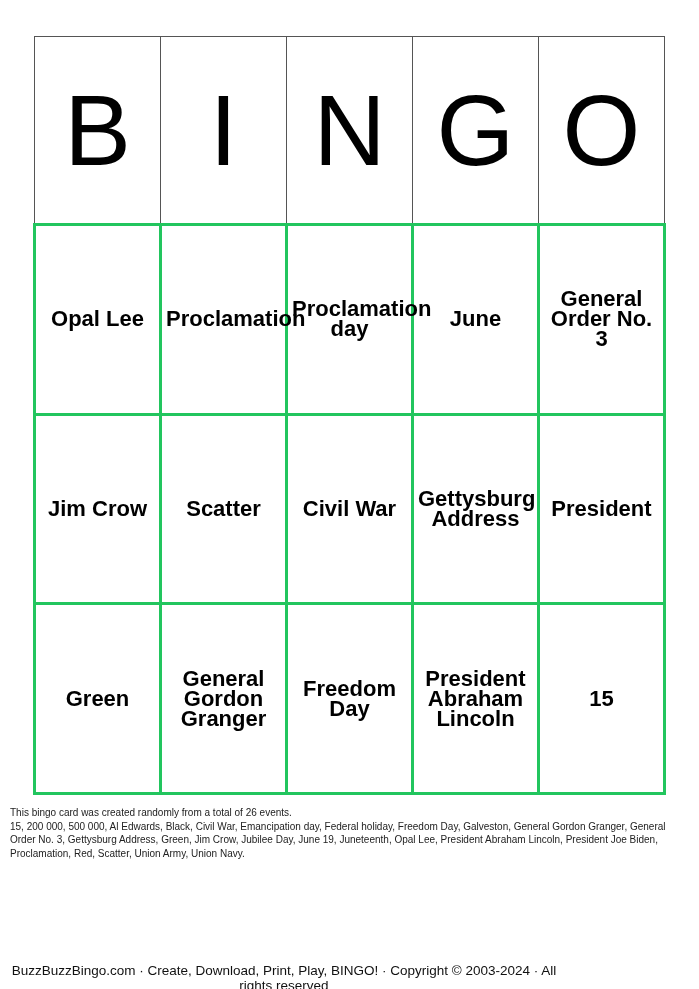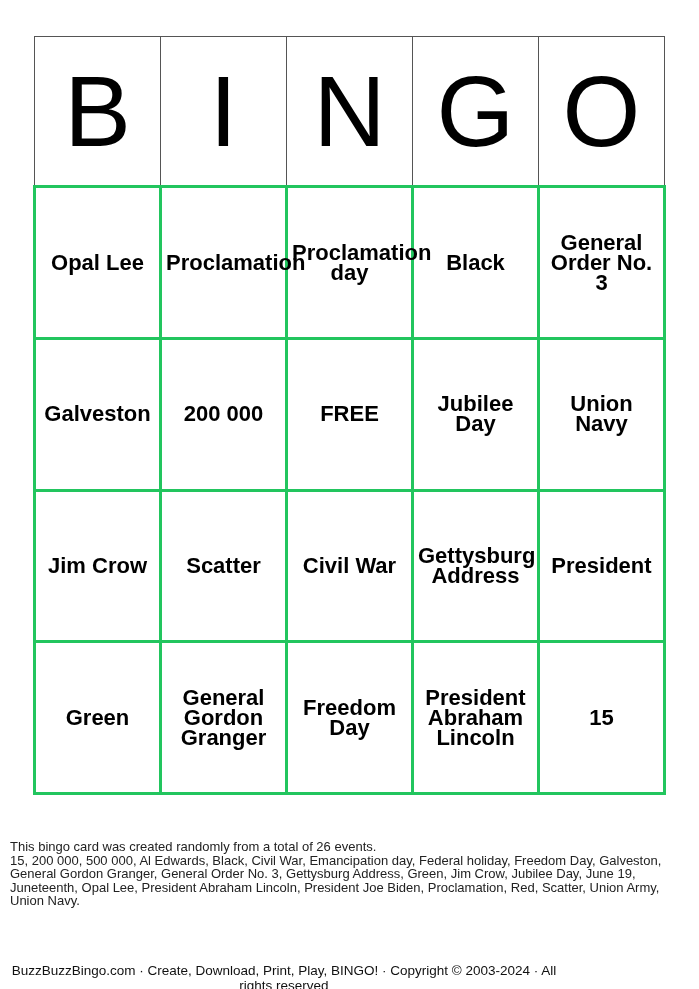--- a/index.html
+++ b/index.html
@@ -1,47 +1,40 @@
 <!DOCTYPE html>
 <html><head>
 <meta charset="utf-8">
 <style>
   html, body { margin:0; padding:0; background:#ffffff; }
   body { width:699px; height:989px; position:relative; font-family:"Liberation Sans", sans-serif; color:#000; overflow:hidden; }
   .card { position:absolute; left:33px; top:36px; width:633px; height:759px; border-collapse:collapse; table-layout:fixed; }
   .card td { border:3px solid #22c55e; text-align:center; vertical-align:middle; padding:0 4px; width:126px; height:126px; font-size:22px; line-height:20px;font-weight:bold; }
   .card th { border:1px solid #555; font-weight:normal; font-size:100px; line-height:100px; height:126px; padding:0; text-align:center; vertical-align:middle; }
-  .info { position:absolute; left:10px; top:840px; width:680px; font-size:13px; line-height:13.5px; color:#222; }
+  .info { position:absolute; left:10px; top:806px; width:680px; font-size:10px; line-height:13.5px; color:#222; }
   .footer { position:absolute; left:0; top:963px; width:568px; text-align:center; font-size:13.5px; color:#111; }
 </style>
 </head>
 <body>
 
 <table class="card">
   <tbody>
       <tr>
     <th>B</th>
     <th>I</th>
     <th>N</th>
     <th>G</th>
     <th>O</th>
   </tr>
   <tr>
     <td>Opal Lee</td>
     <td>Proclamation</td>
     <td>Proclamation day</td>
-    <td>Black</td>
+    <td>June</td>
     <td>General Order No. 3</td>
-  </tr>
-  <tr>
-    <td>Galveston</td>
-    <td>200 000</td>
-    <td>FREE</td>
-    <td>Jubilee Day</td>
-    <td>Union Navy</td>
   </tr>
   <tr>
     <td>Jim Crow</td>
     <td>Scatter</td>
     <td>Civil War</td>
     <td>Gettysburg Address</td>
     <td>President</td>
   </tr>
   <tr>
     <td>Green</td>

